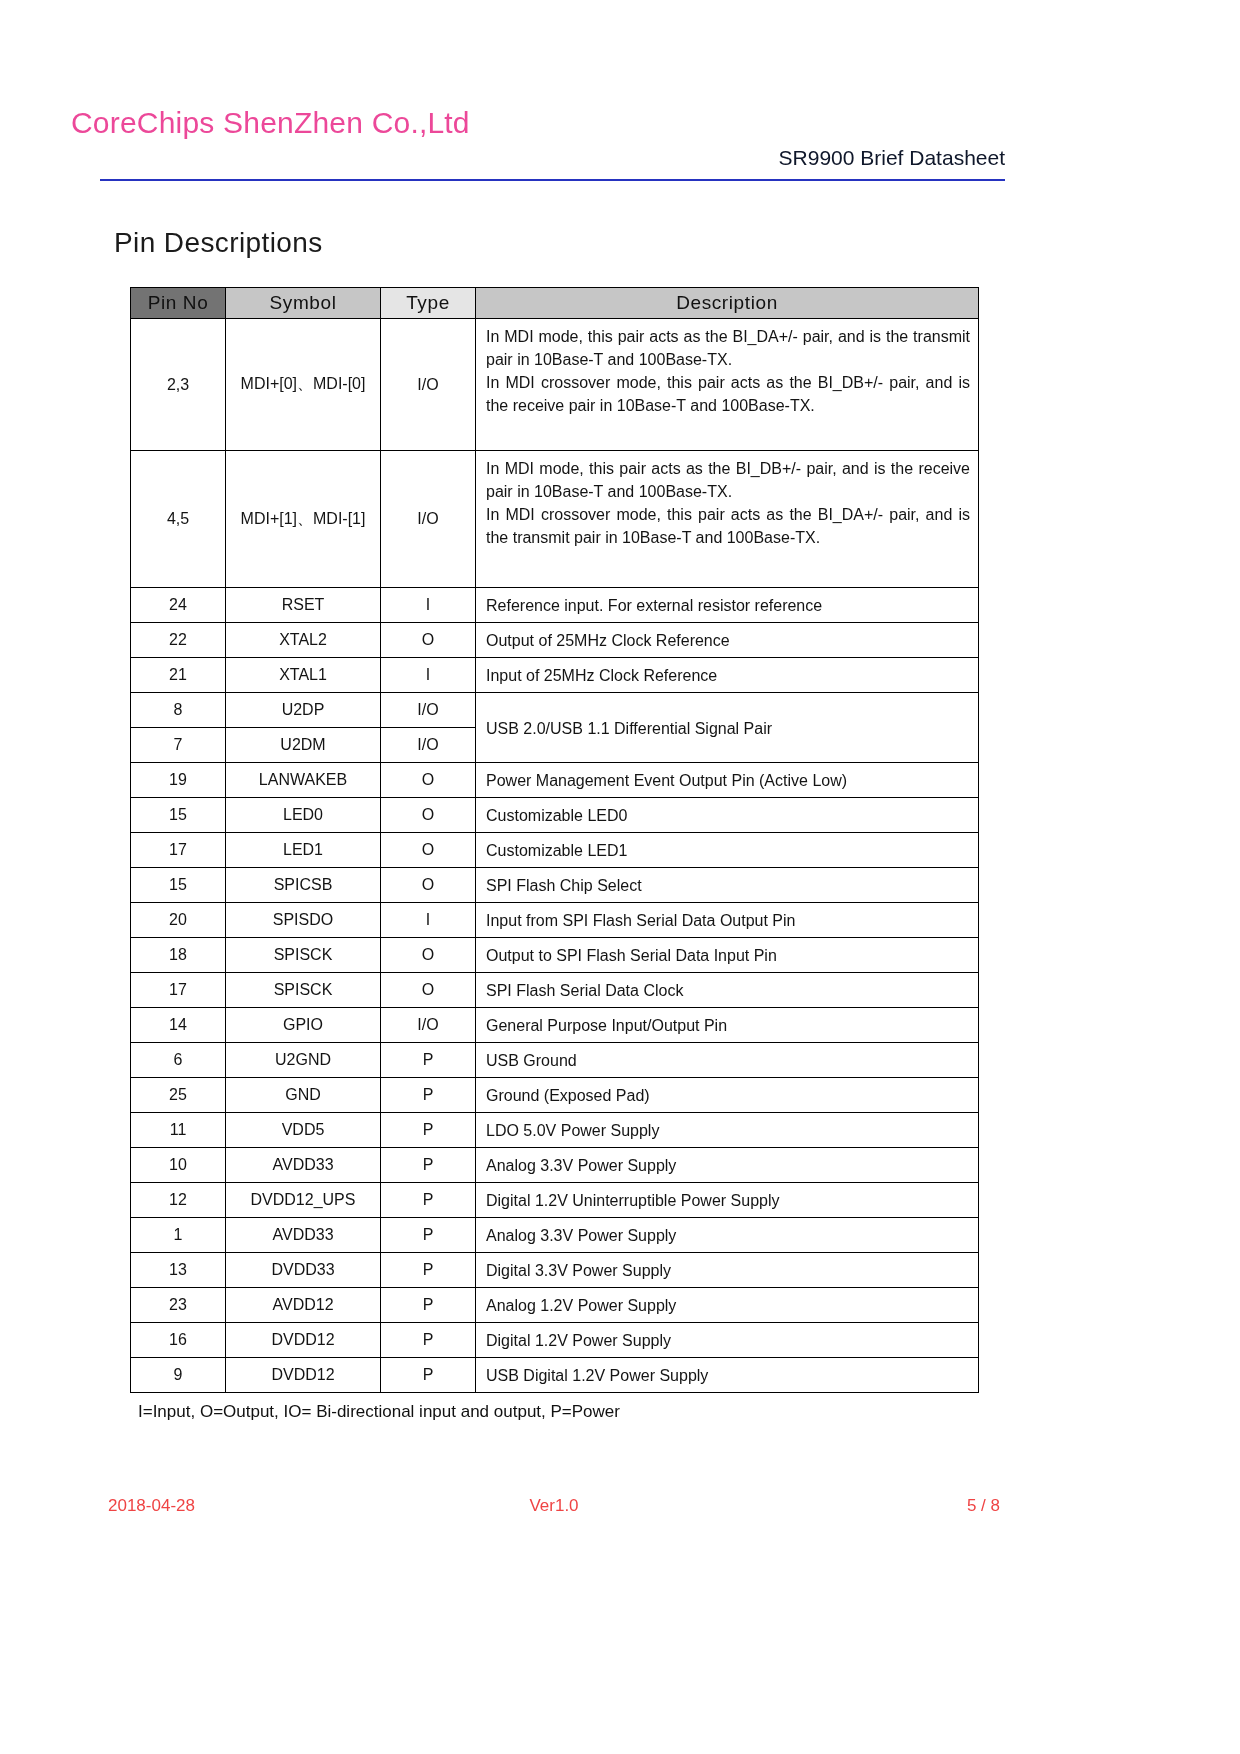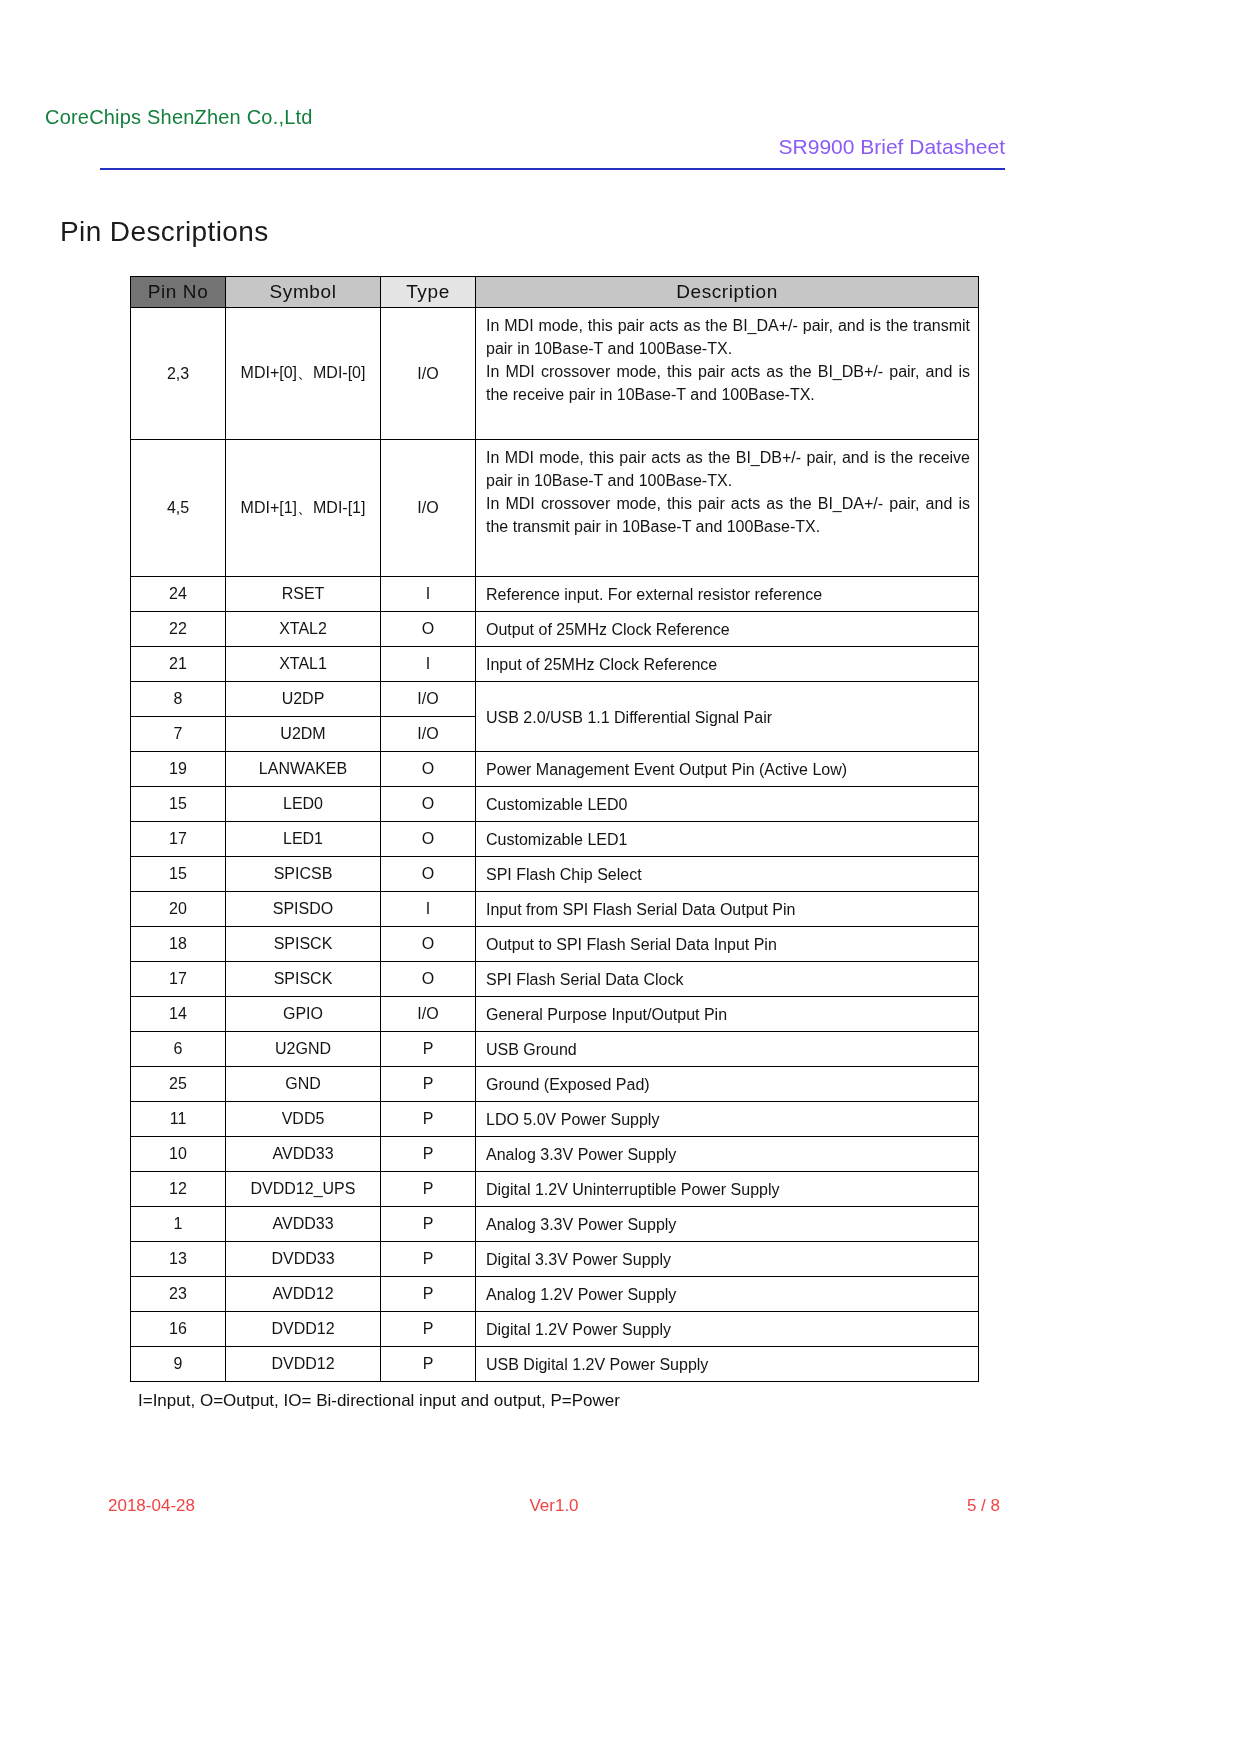--- a/index.html
+++ b/index.html
@@ -10,39 +10,39 @@
   }
   .page {
     position: relative;
     width: 1240px;
     height: 1754px;
     background: #ffffff;
     overflow: hidden;
   }
   .header-block { padding-top: 106px; }
   .company {
-    margin-left: 45px;
-    font-size: 20px;
+    margin-left: 71px;
+    font-size: 30px;
     letter-spacing: 0.2px;
-    color: #15803d;
+    color: #ec4899;
   }
   .doc-title {
     margin: 6px 235px 0 108px;
     text-align: right;
     font-size: 21px;
-    color: #8b5cf6;
+    color: #0f172a;
   }
   .rule {
     margin: 9px 0 0 100px;
     width: 905px;
     height: 2px;
     background: #2633c0;
   }
   h1.page-title {
-    margin: 46px 0 0 60px;
+    margin: 46px 0 0 114px;
     font-size: 28px;
     font-weight: normal;
     letter-spacing: 0.4px;
     color: #1b1b1b;
   }
   table.pin-table {
     margin: 28px 0 0 130px;
     width: 848px;
     border-collapse: collapse;
     table-layout: fixed;

